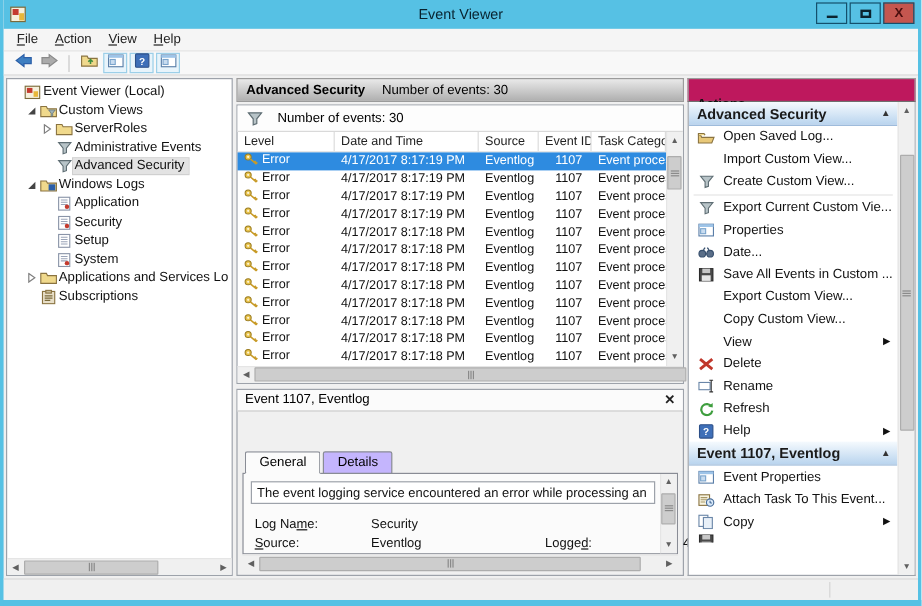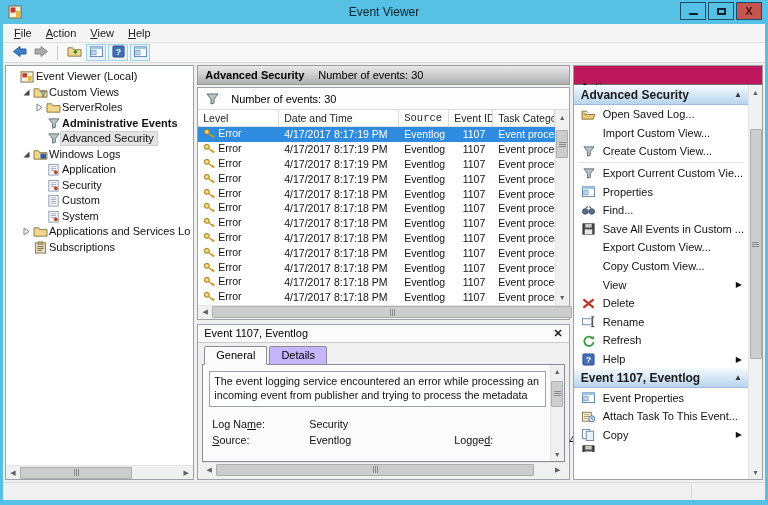--- a/index.html
+++ b/index.html
@@ -78,21 +78,21 @@
   .grip-h { width:1px; height:7px; background:#8A8A8A; box-shadow:2px 0 #8A8A8A, -2px 0 #8A8A8A; }
   .sb-track { flex:1 1 auto; }
 
   
   .detail-panel { border:1px solid #9DA2AA; background:#F0F0F0; margin-top:4px; flex:1 1 auto;
     display:flex; flex-direction:column; min-height:0; }
   .detail-header { height:18px; flex:0 0 18px; background:#FBFBFB; border-bottom:1px solid #C9C9C9;
     display:flex; align-items:center; font-size:11px; padding:0 6px; }
   .detail-header .dtitle { flex:1 1 auto; }
   .detail-close { font-size:11px; font-weight:bold; color:#222; }
-  .tabs { display:flex; padding:3px 0 0 6px; position:relative; z-index:2; }
+  .tabs { display:flex; padding:3px 0 0 6px; position:relative; z-index:2;margin-top:30px; }
   .tab { font-size:11px; padding:2px 11px 3px 11px; border:1px solid #898C95; background:#c4b5fd;
     margin-right:2px; border-radius:2px 2px 0 0; }
   .tab.active { background:#FBFBFB; border-bottom:1px solid #FBFBFB; position:relative; top:0px; }
   .tab-content { border:1px solid #898C95; margin:-1px 4px 0 4px; background:#FBFBFB; flex:1 1 auto;
     display:flex; min-height:0; }
   .tc-main { flex:1 1 auto; min-width:0; padding:6px 4px 0 6px; display:flex; flex-direction:column; }
   .desc-box { border:1px solid #9DA2AA; background:#fff; font-size:10.8px; color:#111;
     padding:2px 4px; height:36px; overflow:hidden; line-height:1.35; }
   .fields { font-size:10.8px; color:#111; margin-top:9px; }
   .frow { display:flex; height:16px; align-items:center; }
@@ -233,21 +233,21 @@
                 <path d="M2 1 L7 4.5 L2 8 Z" fill="none" stroke="#808080"></path>
               </svg>
             </span>
             <span class="tree-icon">
               <svg width="15" height="13" viewBox="0 0 16 14">
                 <path d="M1 4 L1 12 L15 12 L15 5 L7 5 L6 3 L1 3 Z" fill="#F0D98C" stroke="#8A7340"></path>
               </svg>
             </span>
             <span class="tree-label">ServerRoles</span>
           </div>
-          <div class="tree-row" style="padding-left: 28px; font-weight: bold;">
+          <div class="tree-row" style="padding-left: 28px;">
             <span class="tree-expander"></span>
             <span class="tree-icon">
               <svg width="15" height="13" viewBox="0 0 16 14">
                 <path d="M3 2 L14 2 L10 7 L10 11 L7 12 L7 7 Z" fill="#B8C4C8" stroke="#5F6E74"></path>
               </svg>
             </span>
             <span class="tree-label">Administrative Events</span>
           </div>
           <div class="tree-row selected" style="padding-left: 28px;">
             <span class="tree-expander"></span>
@@ -295,21 +295,21 @@
             <span class="tree-label">Security</span>
           </div>
           <div class="tree-row" style="padding-left: 28px;">
             <span class="tree-expander"></span>
             <span class="tree-icon">
               <svg width="15" height="13" viewBox="0 0 16 14">
                 <rect x="3" y="1.5" width="10" height="11.5" fill="#fff" stroke="#8A94A8"></rect>
                 <path d="M5 4 h6 M5 6 h6 M5 8 h6 M5 10 h6" stroke="#9AA4B8"></path>
               </svg>
             </span>
-            <span class="tree-label">Custom</span>
+            <span class="tree-label">Setup</span>
           </div>
           <div class="tree-row" style="padding-left: 28px;">
             <span class="tree-expander"></span>
             <span class="tree-icon">
               <svg width="15" height="13" viewBox="0 0 16 14">
                 <rect x="3" y="1.5" width="10" height="11.5" fill="#fff" stroke="#8A94A8"></rect>
                 <path d="M5 4 h6 M5 6 h6 M5 8 h6" stroke="#9AA4B8"></path>
                 <circle cx="10.5" cy="10" r="2" fill="#C43B2F"></circle>
               </svg>
             </span>
@@ -361,21 +361,21 @@
           <svg width="13" height="12" viewBox="0 0 13 12">
             <path d="M1 1 L12 1 L8 6 L8 10 L5 11 L5 6 Z" fill="#B8C4C8" stroke="#5F6E74"></path>
           </svg>
           <span>Number of events: 30</span>
         </div>
         <div class="table-zone">
           <div class="table-main">
             <div class="thead" id="thead">
                 <div class="th" style="flex: 0 0 81px;">Level</div>
                 <div class="th" style="flex: 0 0 120px;">Date and Time</div>
-                <div class="th" style="flex: 0 0 50px; font-family: Liberation Mono, monospace;">Source</div>
+                <div class="th" style="flex: 0 0 50px;">Source</div>
                 <div class="th" style="flex: 0 0 44px;">Event ID</div>
                 <div class="th" style="flex: 1 1 auto;">Task Category</div>
               </div>
             <div id="rows">
                 <div class="ev-row selected">
                   <span class="td" style="flex: 0 0 81px;"><span class="keyicon"><svg width="13" height="11" viewBox="0 0 15 13">
                         <circle cx="4.3" cy="4.5" r="3" fill="#E8C24A" stroke="#9A7B1E"></circle>
                         <circle cx="4.3" cy="4.5" r="1.1" fill="#FDF4D4"></circle>
                         <path d="M6.5 6.5 L12.5 11.5 M10.5 10 L11.8 8.5 M12 11.2 L13.3 9.8" stroke="#C89B28" stroke-width="1.6"></path>
                       </svg></span>Error</span>
@@ -626,21 +626,21 @@
               <span class="ai-label">Properties</span>
             </div>
             <div class="action-item">
               <span class="ai-icon">
                 <svg width="15" height="13" viewBox="0 0 16 14">
                   <circle cx="4.5" cy="8" r="3" fill="#5A6E88" stroke="#38506E"></circle>
                   <circle cx="11.5" cy="8" r="3" fill="#5A6E88" stroke="#38506E"></circle>
                   <path d="M7.5 8 L8.5 8 M5.5 4.5 L7 2.5 M10.5 4.5 L9 2.5" stroke="#38506E" stroke-width="1.2"></path>
                 </svg>
               </span>
-              <span class="ai-label">Find...</span>
+              <span class="ai-label">Date...</span>
             </div>
             <div class="action-item">
               <span class="ai-icon">
                 <svg width="15" height="13" viewBox="0 0 16 14">
                   <rect x="2" y="2" width="12" height="11" fill="#4A4A4A" stroke="#2A2A2A"></rect>
                   <rect x="4.5" y="2" width="7" height="4" fill="#C8C8C8"></rect>
                   <rect x="4" y="8" width="8" height="5" fill="#E8E8E8"></rect>
                 </svg>
               </span>
               <span class="ai-label">Save All Events in Custom ...</span>

